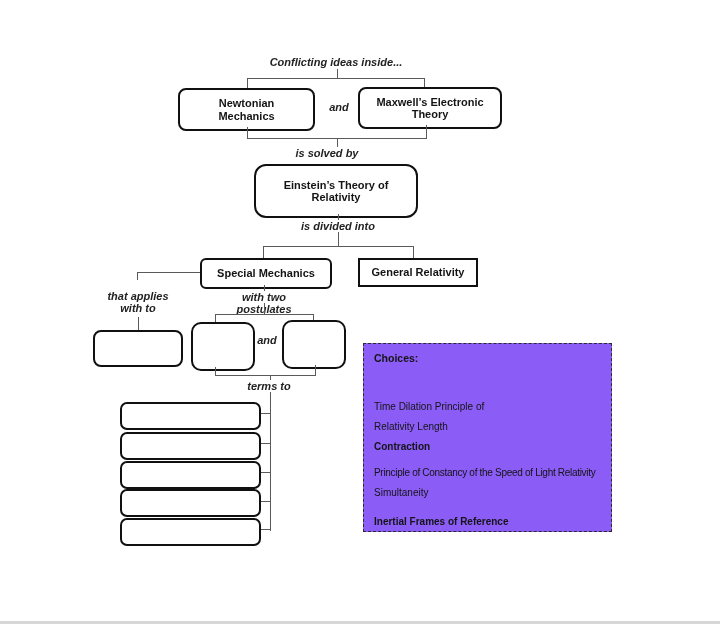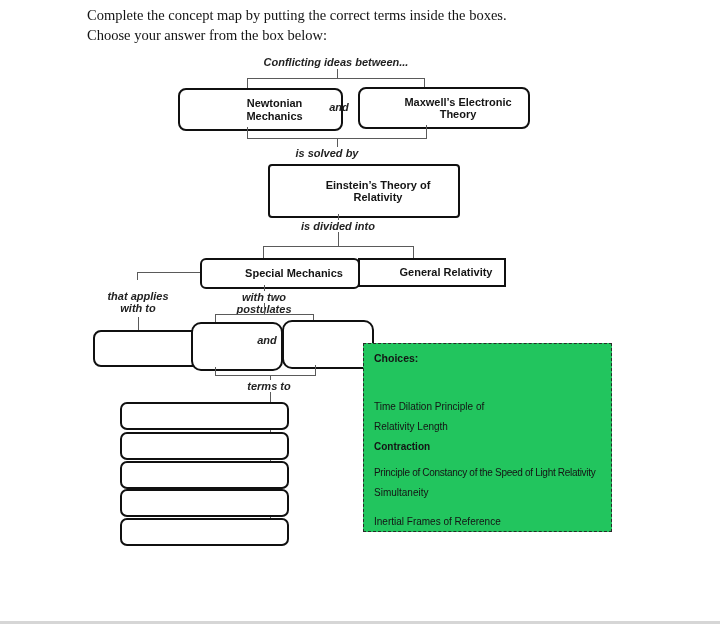--- a/index.html
+++ b/index.html
@@ -5,46 +5,42 @@
   html,body{margin:0;padding:0;background:#fff;}
   .page{position:relative;width:720px;height:629px;background:#ffffff;
         font-family:"Liberation Sans",sans-serif;overflow:hidden;}
   .instr{position:absolute;left:87px;top:6px;
          font-family:"Liberation Serif","DejaVu Serif",serif;
          font-size:14.5px;line-height:19.5px;color:#141414;}
   .lbl{position:absolute;font-size:11px;font-style:italic;font-weight:600;
        color:#222;text-align:center;line-height:12px;}
   .cbox{position:absolute;border:2.5px solid #101010;border-radius:8px;background:#fff;
         display:flex;align-items:center;justify-content:center;text-align:center;
-        font-weight:bold;font-size:11px;line-height:12.5px;color:#141414;padding-left:28px;}
+        font-weight:bold;font-size:11px;line-height:12.5px;color:#141414;}
   .cbox span{display:block;}
   .thin{border-width:2px;}
   .h{position:absolute;height:1px;background:#5a5a5a;}
   .v{position:absolute;width:1px;background:#5a5a5a;}
   .choices{position:absolute;left:363px;top:343px;width:247px;height:187px;
-           border:1.5px dashed #2a2a2a;background:#22c55e;}
+           border:1.5px dashed #2a2a2a;background:#8b5cf6;}
   .choices-title{position:absolute;left:10px;top:8px;font-weight:bold;
                  font-size:10.5px;color:#141414;}
   .choice{position:absolute;left:10px;font-size:10px;color:#141414;white-space:nowrap;}
   .tight{letter-spacing:-0.3px;}
   .divider{position:absolute;left:0;top:621px;width:720px;height:3px;background:#d6d6d6;}
 </style>
 </head>
 <body>
 
 <div class="page">
 
-  <div class="instr">
-    <div>Complete the concept map by putting the correct terms inside the boxes.</div>
-    <div>Choose your answer from the box below:</div>
-  </div>
 
   <div>
 
-    <div class="lbl" style="left:256px;top:56px;width:160px;">Conflicting ideas between...</div>
+    <div class="lbl" style="left:256px;top:56px;width:160px;">Conflicting ideas inside...</div>
 
     <div class="v" style="left:337px;top:69px;height:9px;"></div>
     <div class="h" style="left:247px;top:78px;width:178px;"></div>
     <div class="v" style="left:247px;top:78px;height:10px;"></div>
     <div class="v" style="left:424px;top:78px;height:9px;"></div>
 
     <div class="cbox" style="left:178px;top:88px;width:133px;height:39px;">
       <span style="width:90px;">Newtonian Mechanics</span>
     </div>
     <div class="lbl" style="left:324px;top:101px;width:30px;">and</div>
@@ -52,21 +48,21 @@
       <span style="width:135px;">Maxwell’s Electronic Theory</span>
     </div>
 
     <div class="v" style="left:247px;top:127px;height:11px;"></div>
     <div class="v" style="left:426px;top:125px;height:13px;"></div>
     <div class="h" style="left:247px;top:138px;width:180px;"></div>
     <div class="v" style="left:337px;top:138px;height:9px;"></div>
 
     <div class="lbl" style="left:287px;top:147px;width:80px;font-style:italic;">is solved by</div>
 
-    <div class="cbox" style="left:268px;top:164px;width:160px;height:50px;border-radius:4px;">
+    <div class="cbox" style="left:254px;top:164px;width:160px;height:50px;border-radius:12px;">
       <span style="width:130px;">Einstein’s Theory of Relativity</span>
     </div>
 
     <div class="v" style="left:338px;top:214px;height:6px;"></div>
     <div class="lbl" style="left:298px;top:220px;width:80px;">is divided into</div>
 
     <div class="v" style="left:338px;top:232px;height:14px;"></div>
     <div class="h" style="left:263px;top:246px;width:151px;"></div>
     <div class="v" style="left:263px;top:246px;height:12px;"></div>
     <div class="v" style="left:413px;top:246px;height:12px;"></div>
@@ -115,17 +111,17 @@
     <div class="cbox" style="left:120px;top:518px;width:137px;height:24px;border-radius:7px;"></div>
   </div>
 
   <div class="choices">
     <div class="choices-title">Choices:</div>
     <div class="choice" style="top:57px;">Time Dilation Principle of</div>
     <div class="choice" style="top:77px;">Relativity Length</div>
     <div class="choice" style="top:97px;font-weight:bold;">Contraction</div>
     <div class="choice tight" style="top:123px;">Principle of Constancy of the Speed of Light Relativity</div>
     <div class="choice" style="top:143px;">Simultaneity</div>
-    <div class="choice" style="top:172px;">Inertial Frames of Reference</div>
+    <div class="choice" style="top:172px;font-weight:bold;">Inertial Frames of Reference</div>
   </div>
 
   <div class="divider"></div>
 </div>
 
 </body></html>

